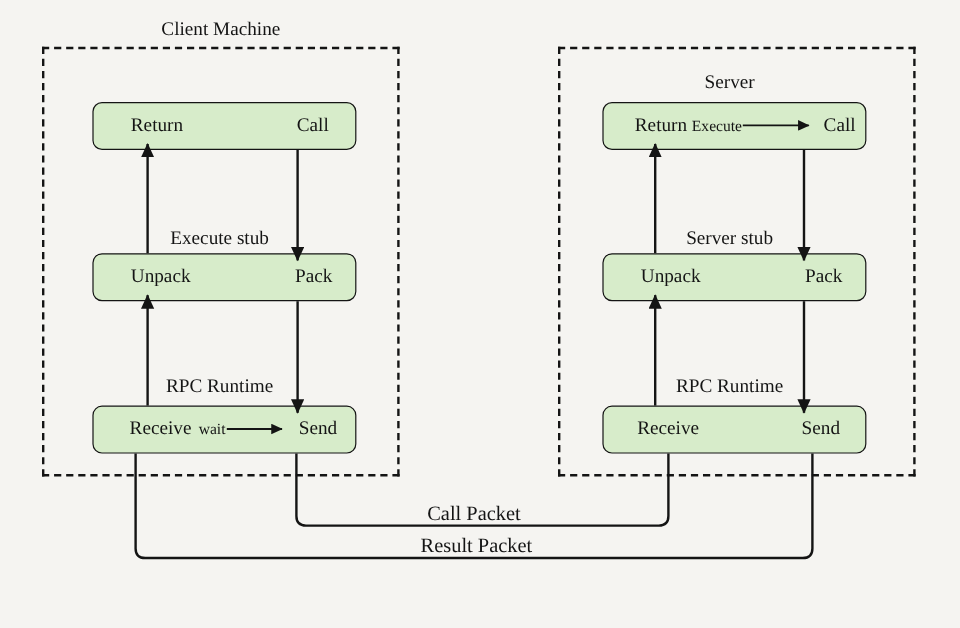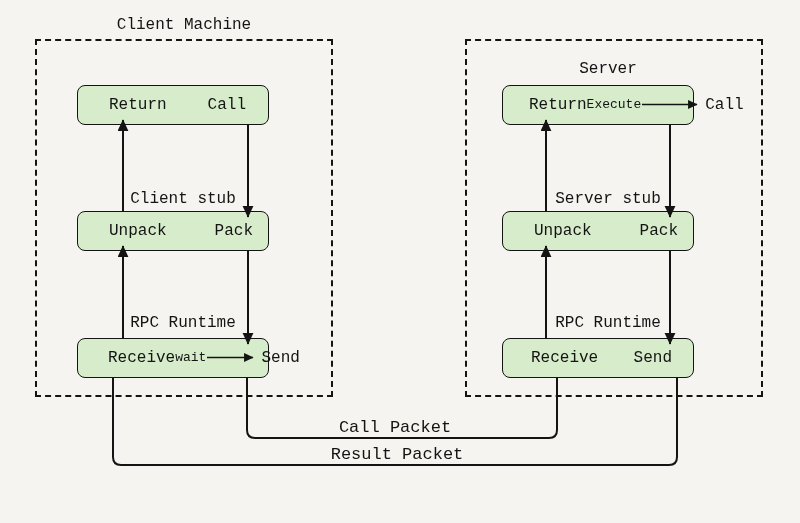--- a/index.html
+++ b/index.html
@@ -1,30 +1,30 @@
 <!DOCTYPE html>
 <html style="--bg: #f5f4f1; --fill: #d7ecca; --border: #141414; --line: #141414; --text: #141414;"><head>
 <meta charset="utf-8">
 <style>
   :root{
     --bg:#f5f4f1; --fill:#d7ecca; --border:#141414; --line:#141414; --text:#141414;
   }
   html,body{margin:0;padding:0;background:var(--bg);}
   .canvas{position:relative;width:800px;height:523px;background:var(--bg);
-          font-family:Liberation Mono, monospace;color:var(--text);overflow:hidden;border-radius:18px;}
+          font-family:Liberation Serif, serif;color:var(--text);overflow:hidden;border-radius:18px;}
   .defs-svg{position:absolute;width:0;height:0;}
   .mframe{position:absolute;top:39px;width:298px;height:358px;box-sizing:border-box;
           border:2.5px dashed var(--border);}
   .mlabel{position:absolute;top:16px;width:298px;text-align:center;font-size:16px;}
   .slabel{position:absolute;width:212px;height:20px;line-height:20px;text-align:center;font-size:16px;}
-  .gbox{position:absolute;width:192px;height:40px;box-sizing:border-box;
+  .gbox{position:absolute;width:220px;height:40px;box-sizing:border-box;
         background:var(--fill);border:1.5px solid var(--border);border-radius:8px;
         display:flex;align-items:center;justify-content:space-between;font-size:16px;}
   .p-a{padding:0 22px 0 31px;}   
-  .p-b{padding:0 31px 0 31px;gap:48px;}   
+  .p-b{padding:0 19px 0 31px;gap:48px;}   
   .p-c{padding:0 15px 0 30px;}   
   .p-d{padding:0 8px 0 26px;}    
   .p-e{padding:0 21px 0 28px;}   
   .btext{white-space:nowrap;}
   .mid{display:flex;flex-direction:row;align-items:center;}
   .small{font-size:13px;line-height:1.05;}
   .iarrow{display:block;}
   .iarrow line{stroke:var(--line);stroke-width:1.6;fill:none;}
   .overlay{position:absolute;left:0;top:0;pointer-events:none;}
   .overlay path{stroke:var(--line);stroke-width:2;fill:none;}
@@ -44,21 +44,21 @@
         <path class="ah-fill" d="M0,0 L6,2.75 L0,5.5 Z"></path>
       </marker>
     </defs>
   </svg>
 
   <div class="mframe" style="left:35px"></div>
   <div class="mframe" style="left:465px"></div>
 
   <div class="mlabel" style="left:35px">Client Machine</div>
 
-  <div class="slabel" style="left:77px;top:189px">Client stub</div>
+  <div class="slabel" style="left:77px;top:189px">Execute stub</div>
   <div class="slabel" style="left:77px;top:313px">RPC Runtime</div>
 
   <div class="slabel" style="left:502px;top:59px">Server</div>
   <div class="slabel" style="left:502px;top:189px">Server stub</div>
   <div class="slabel" style="left:502px;top:313px">RPC Runtime</div>
 
   <div class="gbox p-a" style="left:77px;top:85px">
     <span class="btext">Return</span>
     <span class="btext">Call</span>
   </div>

